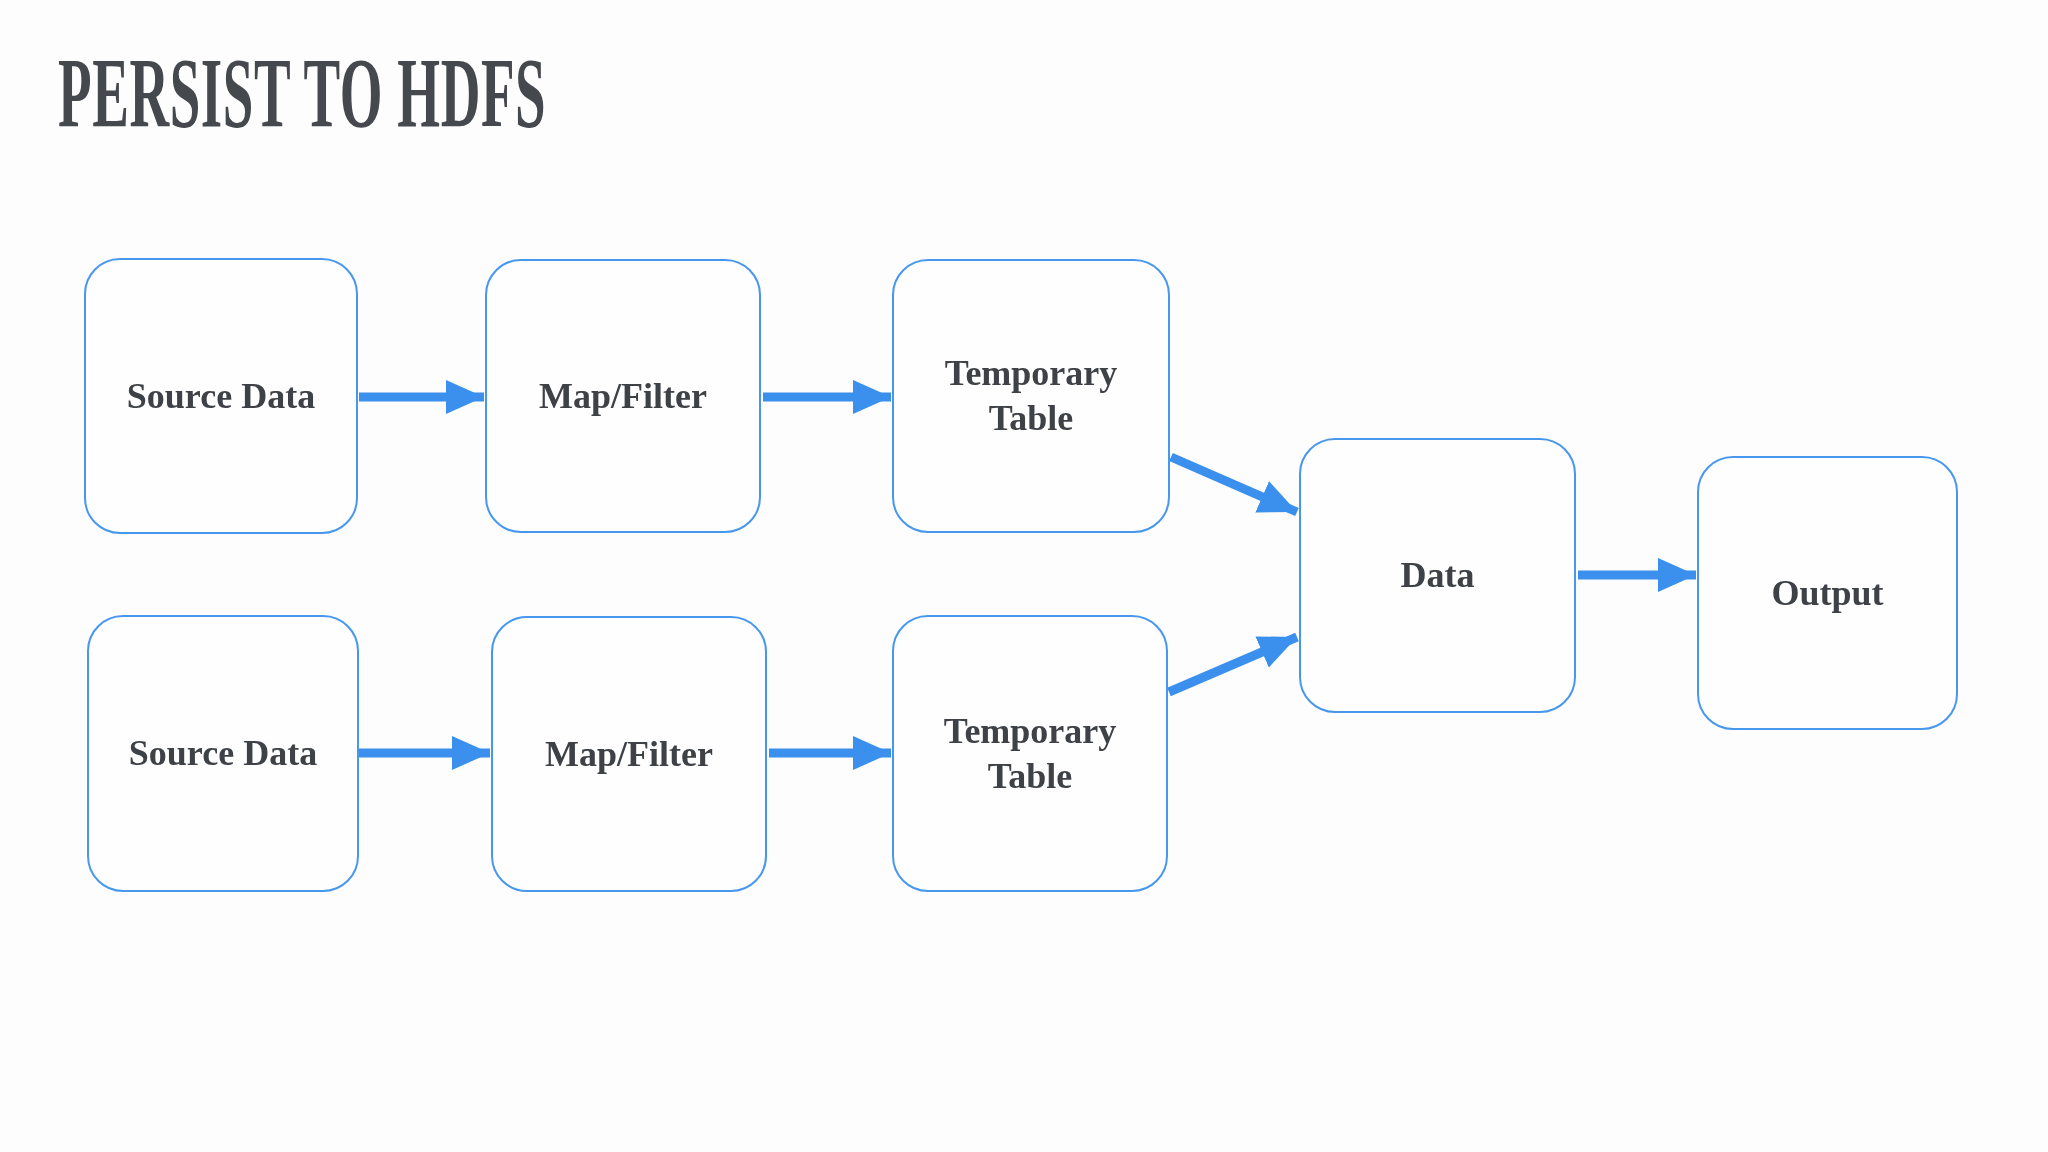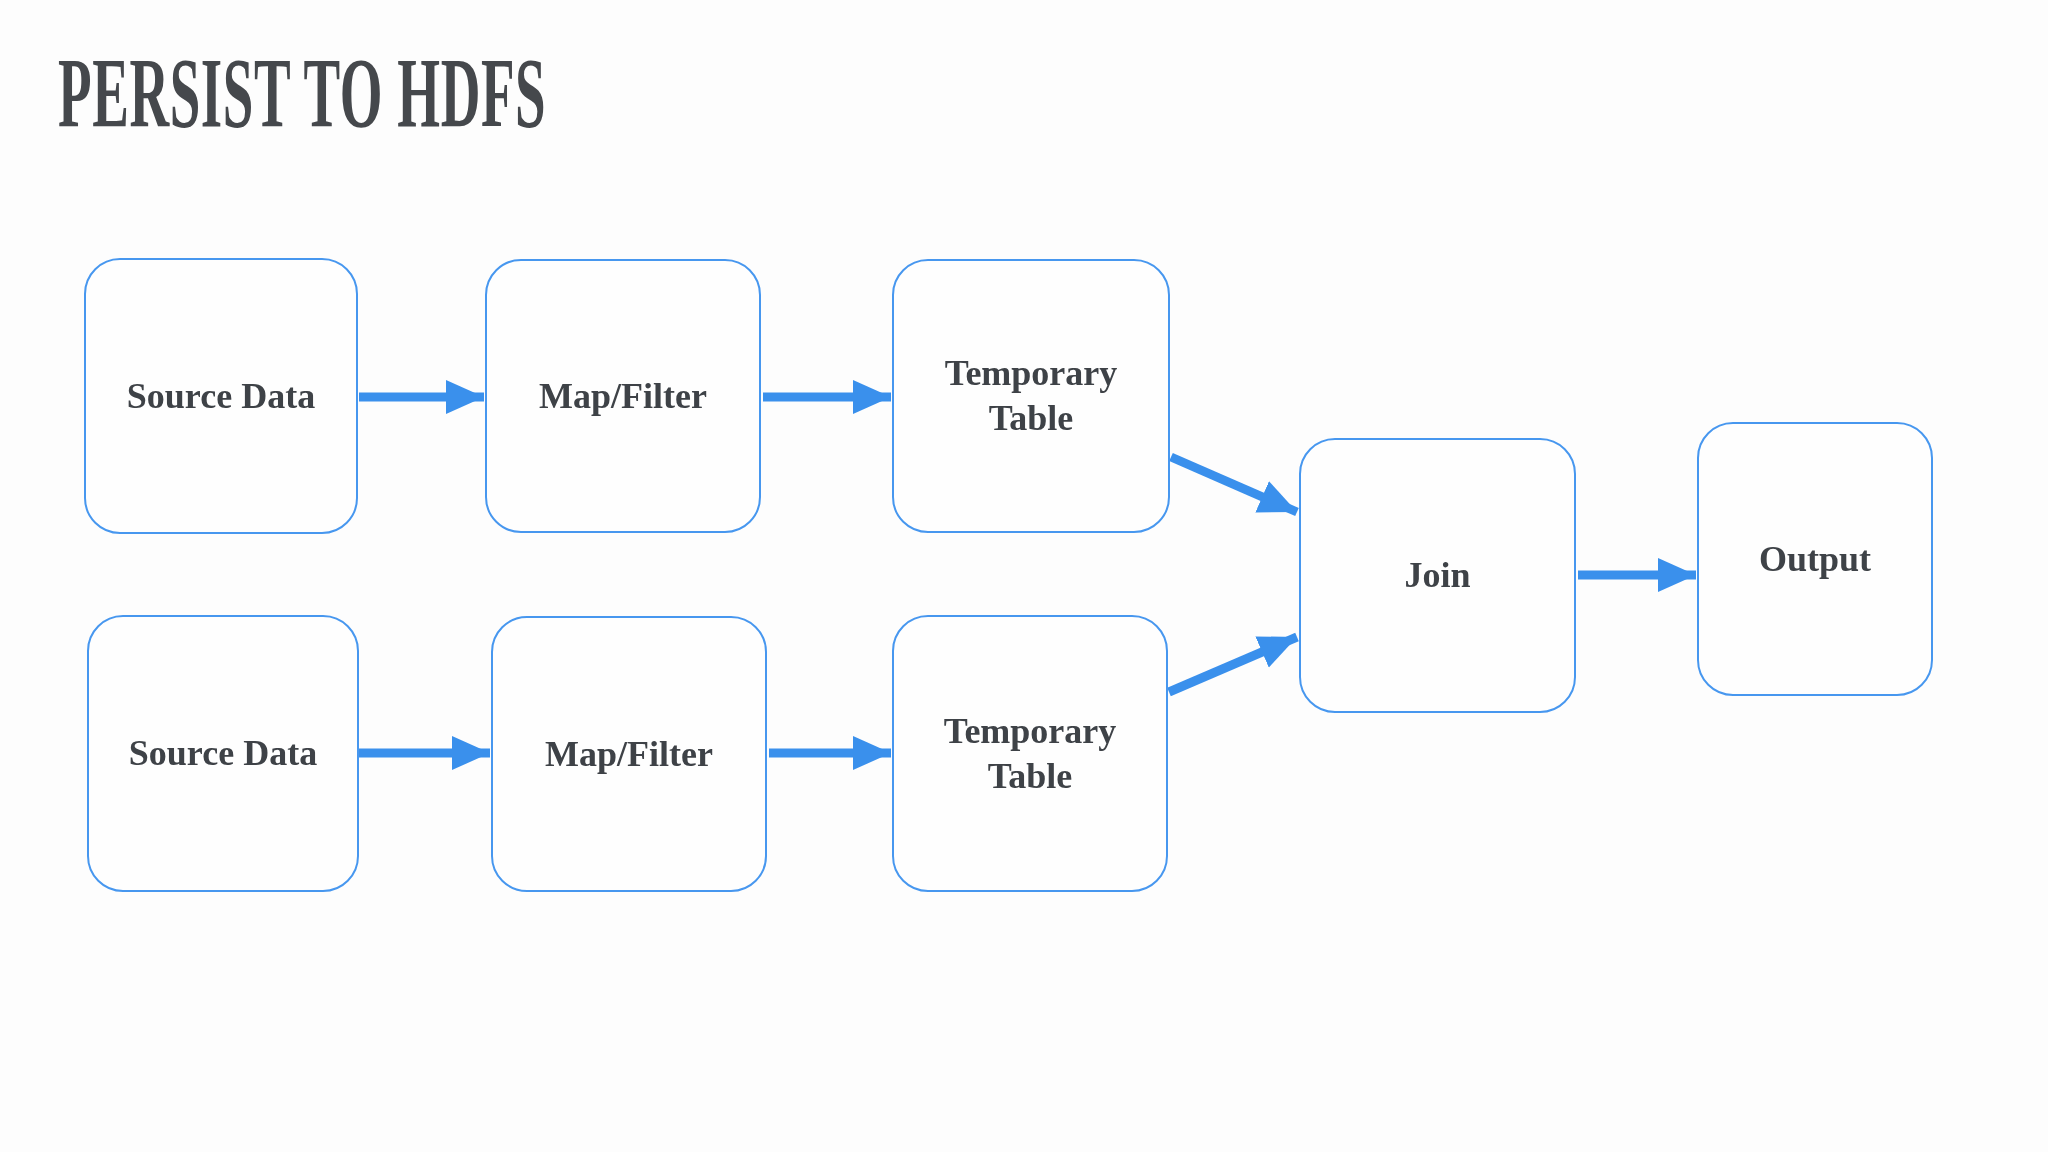--- a/index.html
+++ b/index.html
@@ -108,20 +108,20 @@
 
   <div class="node" style="left:491px; top:616px; width:276px; height:276px;">
     <span class="node-label">Map/Filter</span>
   </div>
 
   <div class="node" style="left:892px; top:615px; width:276px; height:277px;">
     <span class="node-label">Temporary Table</span>
   </div>
 
   <div class="node" style="left:1299px; top:438px; width:277px; height:275px;">
-    <span class="node-label">Join</span>
+    <span class="node-label">Data</span>
   </div>
 
-  <div class="node" style="left:1697px; top:422px; width:236px; height:274px;">
+  <div class="node" style="left:1697px; top:456px; width:261px; height:274px;">
     <span class="node-label">Output</span>
   </div>
 
 </div>
 
 </body></html>

